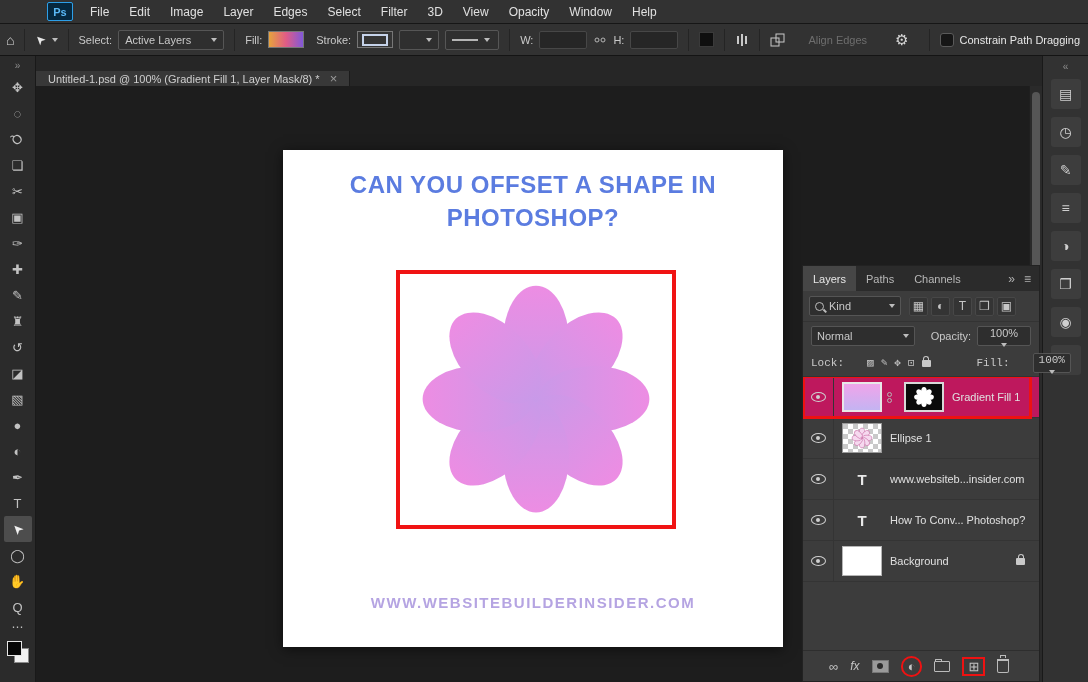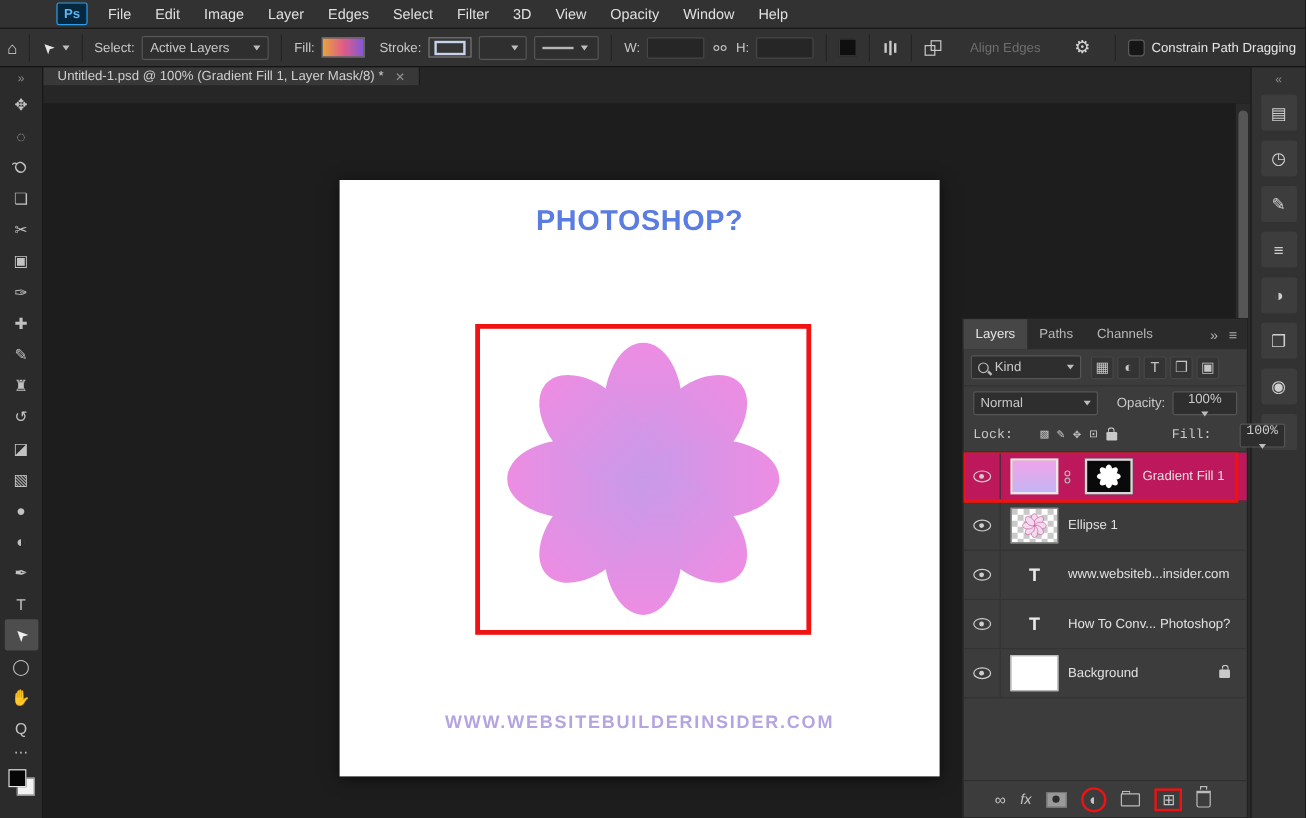--- a/index.html
+++ b/index.html
@@ -26,21 +26,21 @@
   .fill-swatch{width:34px;height:15px;border:1px solid #777;background:linear-gradient(90deg,#e8a33d,#e05c86,#8058d8);}
   .stroke-swatch{width:34px;height:15px;border:1px solid #777;background:#353535;display:flex;align-items:center;justify-content:center;}
   .stroke-swatch .inner{width:22px;height:8px;border:2px solid #c6d3ea;}
   .shape-square{width:13px;height:13px;background:#0f0f0f;border:1px solid #3a3a3a;}
   .disabled-text{color:#6e6e6e;}
   .constrain-icon{width:12px;height:12px;background:#161616;border:1px solid #5a5a5a;border-radius:3px;flex:none;}
   .line-sample{width:26px;height:2px;background:#b5b5b5;}
   svg.opt-icon{display:block;}
 
   
-  .tabbar{position:absolute;left:36px;top:56px;right:34px;height:30px;background:#262626;display:flex;align-items:flex-start;z-index:10;}
+  .tabbar{position:absolute;left:36px;top:56px;right:34px;height:30px;background:#262626;display:flex;align-items:flex-end;z-index:10;}
   .doc-tab{background:#383838;padding:0 12px;display:flex;align-items:center;gap:10px;font-size:11px;color:#cfcfcf;border-right:1px solid #1b1b1b;}
   .tab-close{color:#9a9a9a;font-size:13px;}
 
   
   .toolbar{position:absolute;left:0;top:56px;width:36px;bottom:0;background:#2b2b2b;border-right:1px solid #191919;
            display:flex;flex-direction:column;align-items:center;padding-top:2px;box-sizing:border-box;z-index:11;}
   .chevrons{color:#8d8d8d;font-size:10px;height:16px;line-height:16px;}
   .tool{width:28px;height:26px;display:flex;align-items:center;justify-content:center;color:#c2c2c2;font-size:13px;border-radius:2px;flex:none;}
   .tool.selected{background:#4d4d4d;color:#f0f0f0;}
   .rot135{display:inline-block;transform:rotate(135deg);}
@@ -295,20 +295,21 @@
         <div class="dock-icon">◑</div>
         <div class="dock-icon">❐</div>
         <div class="dock-icon">◉</div>
         <div class="dock-icon">○</div>
       </div>
   </div>
 
   <div class="canvas">
     <div class="doc">
       <div class="doc-heading">
+        <div>CAN YOU OFFSET A SHAPE IN</div>
         <div>PHOTOSHOP?</div>
       </div>
       <div class="red-box">
         <svg viewBox="0 0 280 259" preserveAspectRatio="xMidYMid meet">
           <defs>
             <linearGradient id="flowerGrad" gradientUnits="userSpaceOnUse" x1="140" y1="14" x2="140" y2="244">
               <stop offset="0" stop-color="#ec8de3"></stop>
               <stop offset="1" stop-color="#a6a6ee"></stop>
             </linearGradient>
           </defs>

